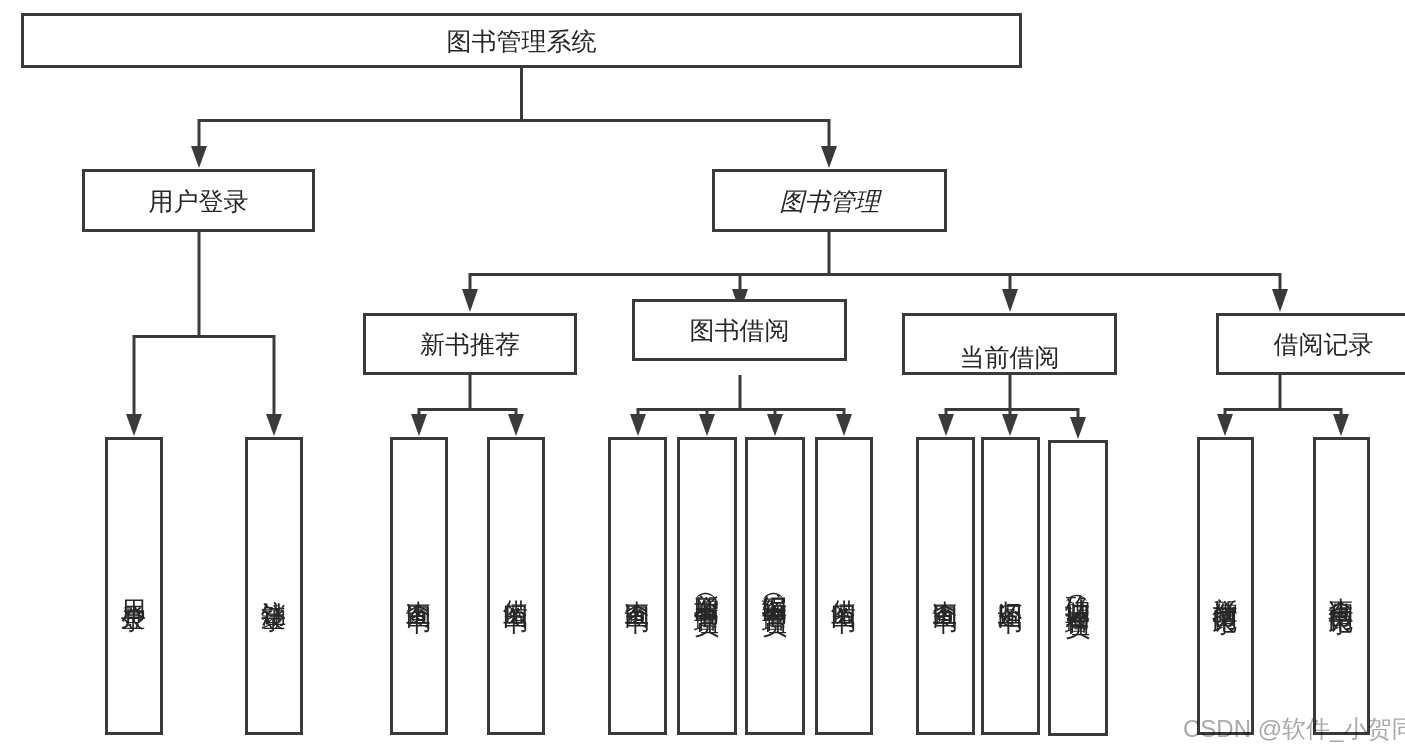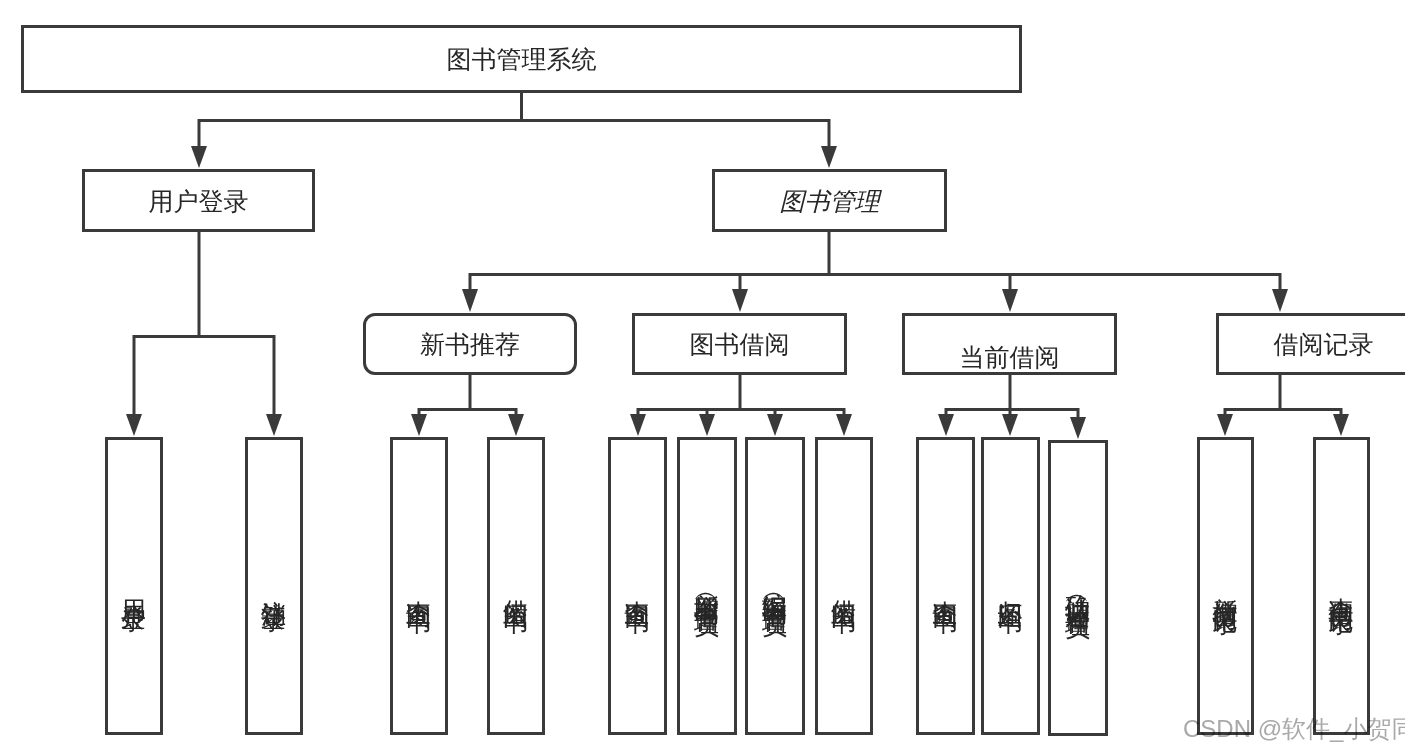--- a/index.html
+++ b/index.html
@@ -88,35 +88,35 @@
       <polygon points="767,414 783,414 775,436"></polygon>
       <polygon points="836,414 852,414 844,436"></polygon>
       <polygon points="938,414 954,414 946,436"></polygon>
       <polygon points="1002,414 1018,414 1010,436"></polygon>
       <polygon points="1070,417 1086,417 1078,439"></polygon>
       <polygon points="1217,414 1233,414 1225,436"></polygon>
       <polygon points="1333,414 1349,414 1341,436"></polygon>
     </g>
   </svg>
 
-  <div class="box" style="left:21px;top:25px;width:1001px;height:68px;">
+  <div class="box" style="left:21px;top:13px;width:1001px;height:55px;">
     <span>图书管理系统</span>
   </div>
 
   <div class="box" style="left:82px;top:169px;width:233px;height:63px;">
     <span>用户登录</span>
   </div>
   <div class="box" style="left:712px;top:169px;width:235px;height:63px;font-style:italic;">
     <span>图书管理</span>
   </div>
 
-  <div class="box" style="left:363px;top:313px;width:214px;height:62px;border-radius:12px;">
+  <div class="box" style="left:363px;top:313px;width:214px;height:62px;">
     <span>新书推荐</span>
   </div>
-  <div class="box" style="left:632px;top:313px;width:215px;height:62px;">
+  <div class="box" style="left:632px;top:299px;width:215px;height:62px;">
     <span>图书借阅</span>
   </div>
   <div class="box" style="left:902px;top:313px;width:215px;height:62px;align-items:flex-end;">
     <span>当前借阅</span>
   </div>
   <div class="box" style="left:1216px;top:313px;width:215px;height:62px;">
     <span>借阅记录</span>
   </div>
 
   <div class="box vbox" style="left:105px;top:437px;width:58px;height:298px;">

